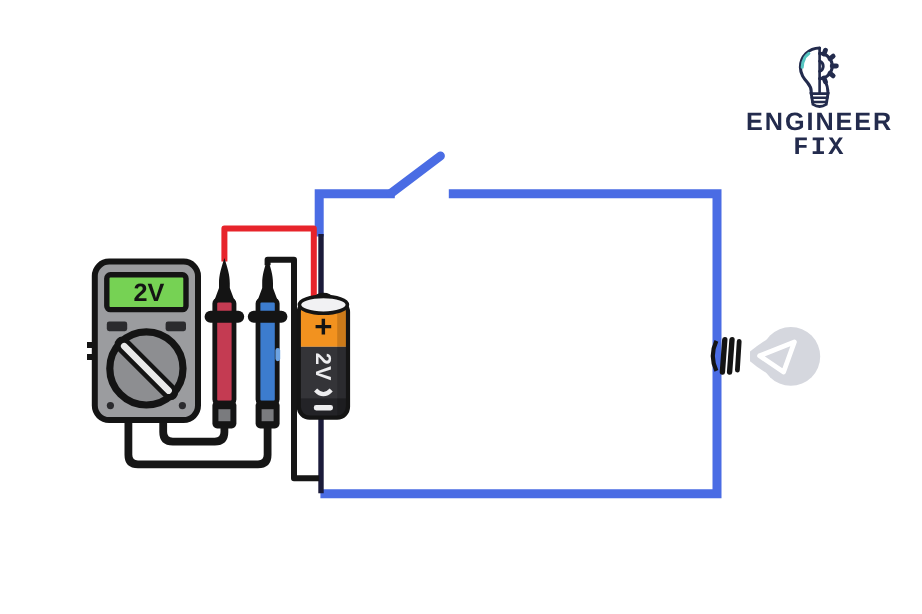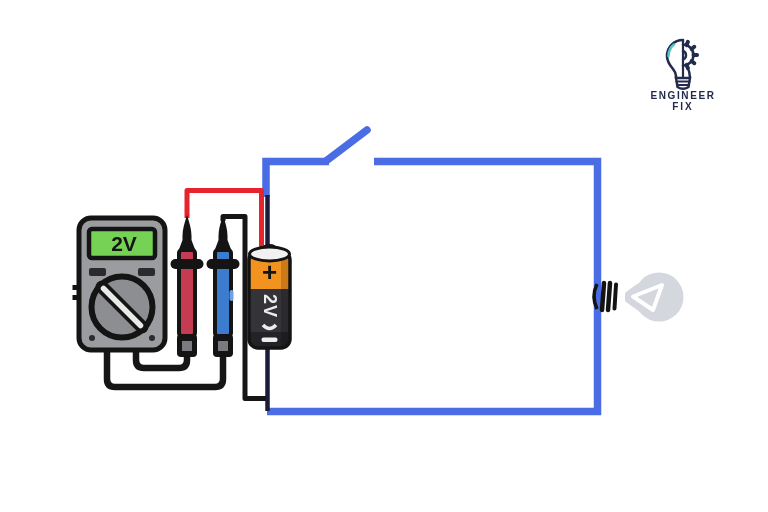--- a/index.html
+++ b/index.html
@@ -1,23 +1,23 @@
 <!DOCTYPE html>
 <html><head>
 <meta charset="utf-8">
 <style>
   html,body{margin:0;padding:0;background:#fff;}
   .stage{position:relative;width:768px;height:512px;background:#ffffff;overflow:hidden;
          font-family:"Liberation Sans",sans-serif;}
   .diagram-svg{position:absolute;left:0;top:0;}
   .logo{position:absolute;left:611px;top:33px;width:144px;display:flex;flex-direction:column;
         align-items:center;}
-  .logo-text{color:#232b4d;font-weight:bold;font-size:10px;letter-spacing:1.6px;line-height:1.05;
+  .logo-text{color:#232b4d;font-weight:bold;font-size:21px;letter-spacing:1.6px;line-height:1.05;
              text-align:center;}
-  .logo-text.fix{letter-spacing:2px;}
+  .logo-text.fix{letter-spacing:2px;font-family:Liberation Mono, monospace;}
   svg text{font-family:"Liberation Sans",sans-serif;font-weight:bold;}
 </style>
 </head>
 <body>
 
 <div class="stage">
 
   <svg class="diagram-svg" width="768" height="512" viewBox="0 0 768 512">
 
     <path d="M266,197 V161.5 H329 M374,161.5 H597.5 V411.5 H267" fill="none" stroke-width="7.5" stroke="#4a6ce4"></path>

